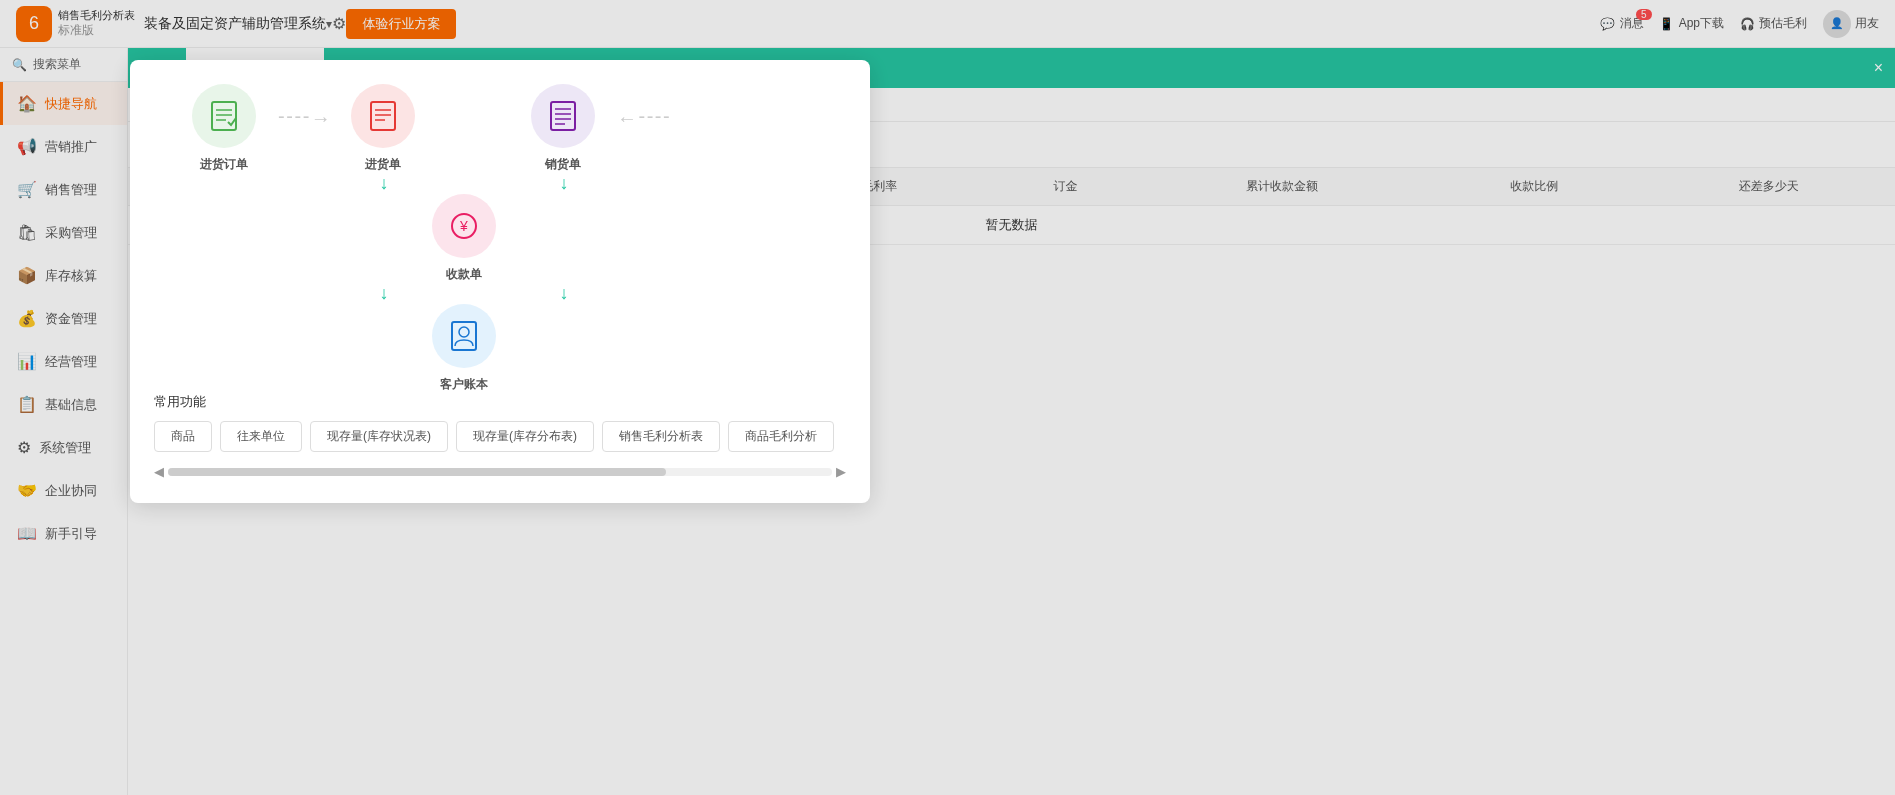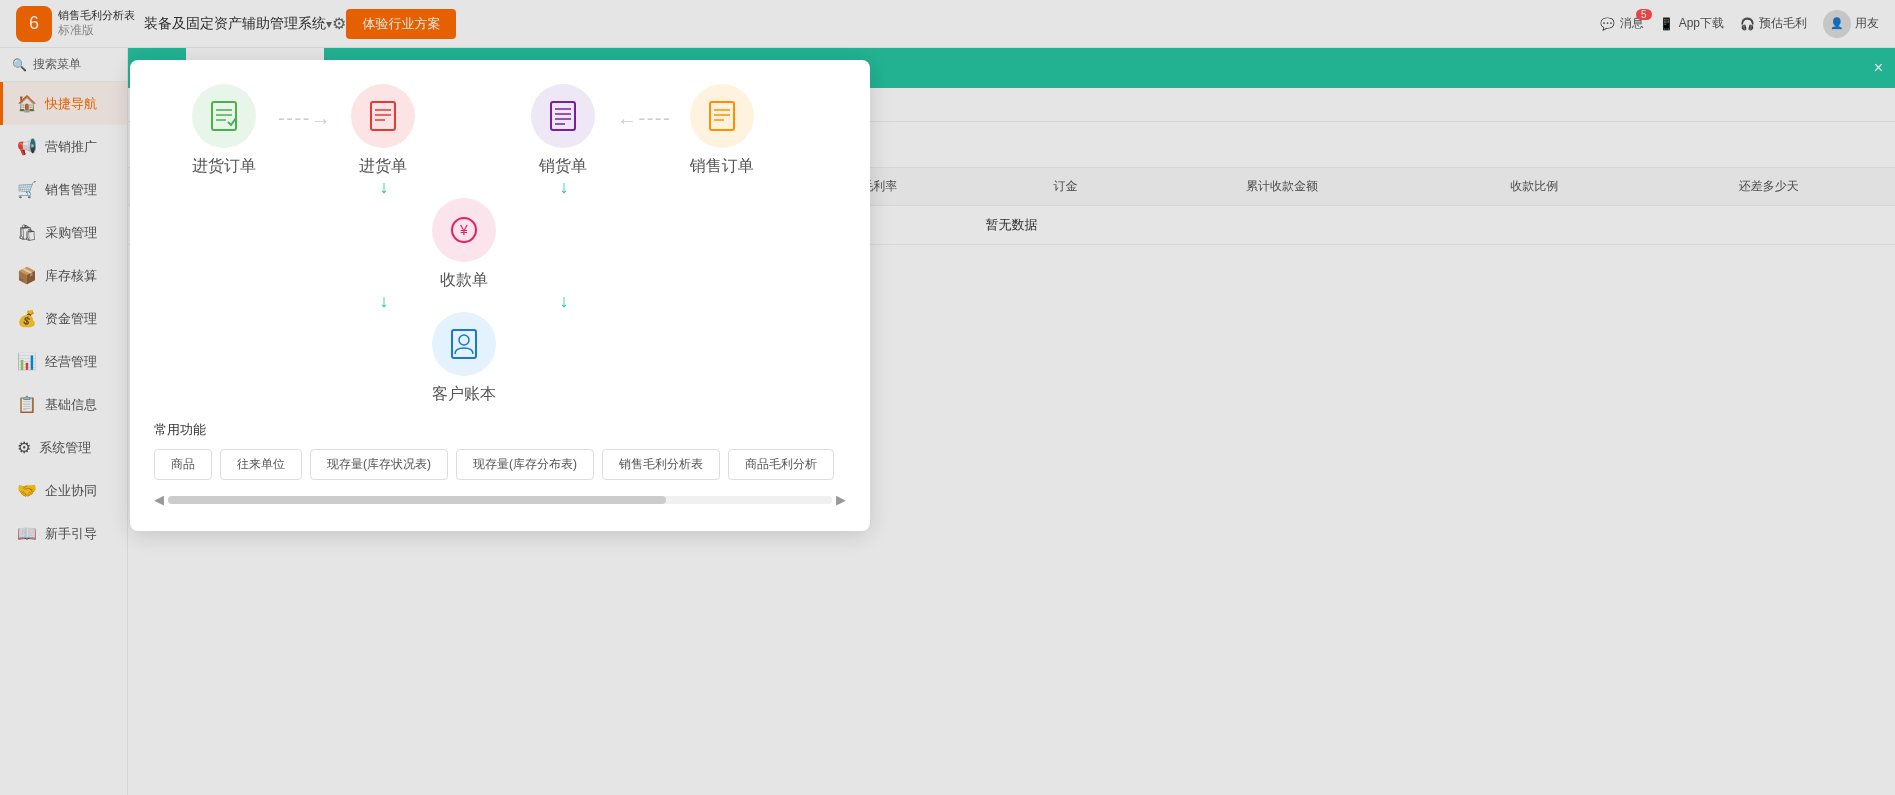--- a/index.html
+++ b/index.html
@@ -54,35 +54,35 @@
     .data-table { width: 100%; border-collapse: collapse; font-size: 12px; }
     .data-table th { background: #fafafa; border-bottom: 1px solid #eee; padding: 10px 12px; text-align: center; color: #555; font-weight: normal; white-space: nowrap; }
     .data-table td { border-bottom: 1px solid #f0f0f0; padding: 10px 12px; text-align: center; color: #333; }
     .no-data { text-align: center; color: #999; padding: 60px; font-size: 13px; }
 
     
     .modal-overlay { position: fixed; top: 0; left: 0; right: 0; bottom: 0; background: rgba(0,0,0,0.1); z-index: 100; }
     .modal { position: absolute; top: 60px; left: 130px; width: 740px; background: white; border-radius: 8px; box-shadow: 0 4px 24px rgba(0,0,0,0.15); padding: 24px; z-index: 101; }
     .flow-node { display: flex; flex-direction: column; align-items: center; gap: 8px; width: 100px; }
     .flow-circle { width: 64px; height: 64px; border-radius: 50%; display: flex; align-items: center; justify-content: center; font-size: 26px; }
-    .flow-label { font-size: 16px; color: #555; text-align: center; }
+    .flow-label { font-size: 12px; color: #555; text-align: center; font-weight: bold; }
     .flow-arrow-h { color: #ccc; font-size: 20px; margin: 0 4px; margin-bottom: 24px; display: flex; align-items: center; }
 
     
     .circle-green { background: #e8f5e9; }
     .circle-red { background: #fce4e4; }
     .circle-purple { background: #ede7f6; }
     .circle-orange { background: #fff3e0; }
     .circle-teal { background: #e0f7f4; }
     .circle-pink { background: #fce4ec; }
     .circle-orange2 { background: #fff8e1; }
     .circle-blue { background: #e3f2fd; }
 
     
-    .common-functions { margin-top: 16px; }
+    .common-functions { }
     .func-title { font-size: 13px; color: #333; margin-bottom: 10px; font-weight: 500; }
     .func-buttons { display: flex; flex-wrap: wrap; gap: 8px; }
     .func-btn { border: 1px solid #ddd; background: white; color: #555; padding: 6px 16px; border-radius: 4px; font-size: 12px; cursor: pointer; }
   </style>
 </head>
 <body>
 
 <div class="app-wrapper">
 
   <div class="top-bar">
@@ -289,31 +289,20 @@
                 <line x1="10" y1="26" x2="20" y2="26" stroke="#7b1fa2" stroke-width="1.5"></line>
               </svg>
           </div>
           <span class="flow-label">销货单</span>
         </div>
 
         <div class="flow-arrow-h">
           <span style="letter-spacing:-2px; color:#ccc;">← - - - -</span>
         </div>
 
-        <div class="flow-node">
-          <div class="flow-circle circle-orange">
-            <svg width="36" height="36" viewBox="0 0 36 36">
-                <rect x="6" y="4" width="24" height="28" rx="2" fill="none" stroke="#ff8f00" stroke-width="2"></rect>
-                <line x1="10" y1="12" x2="26" y2="12" stroke="#ff8f00" stroke-width="1.5"></line>
-                <line x1="10" y1="17" x2="26" y2="17" stroke="#ff8f00" stroke-width="1.5"></line>
-                <line x1="10" y1="22" x2="20" y2="22" stroke="#ff8f00" stroke-width="1.5"></line>
-              </svg>
-          </div>
-          <span class="flow-label">销售订单</span>
-        </div>
       </div>
 
       <div style="display:flex; padding: 0 20px; gap:0;">
         <div style="width:100px; display:flex; justify-content:center;">
           
         </div>
         <div style="width:60px;"></div>
         <div style="width:100px; display:flex; justify-content:center;">
           <span style="color:#26c6a2; font-size:18px;">↓</span>
         </div>

